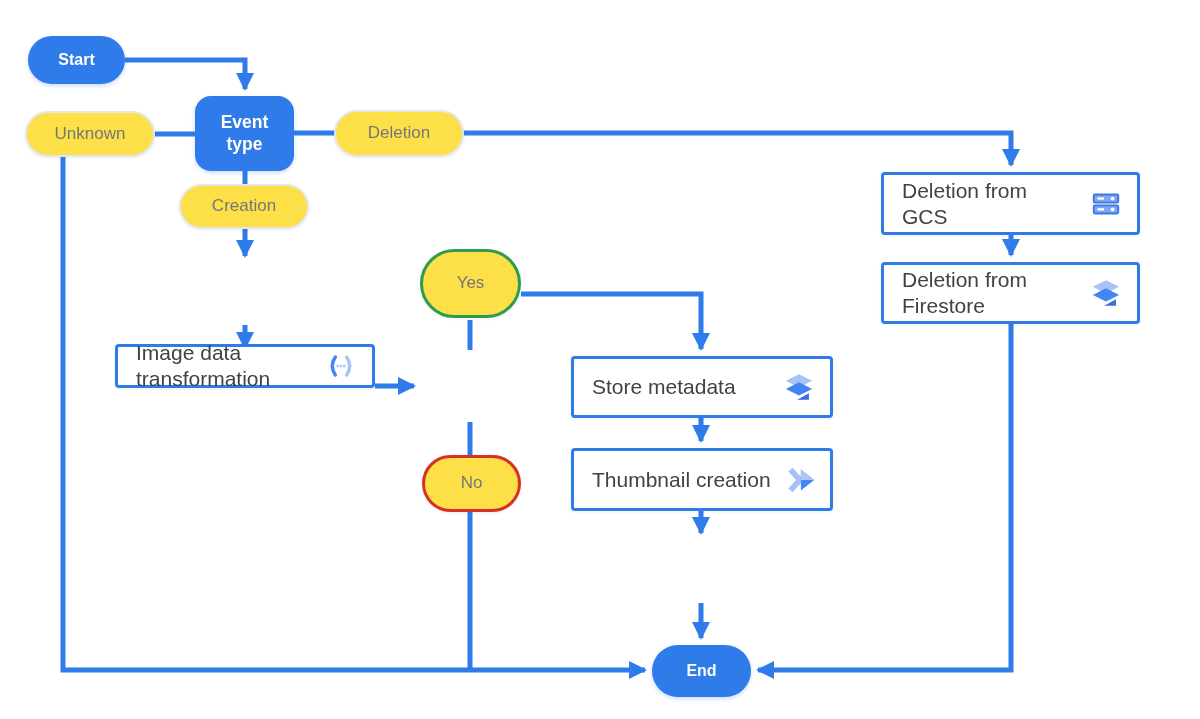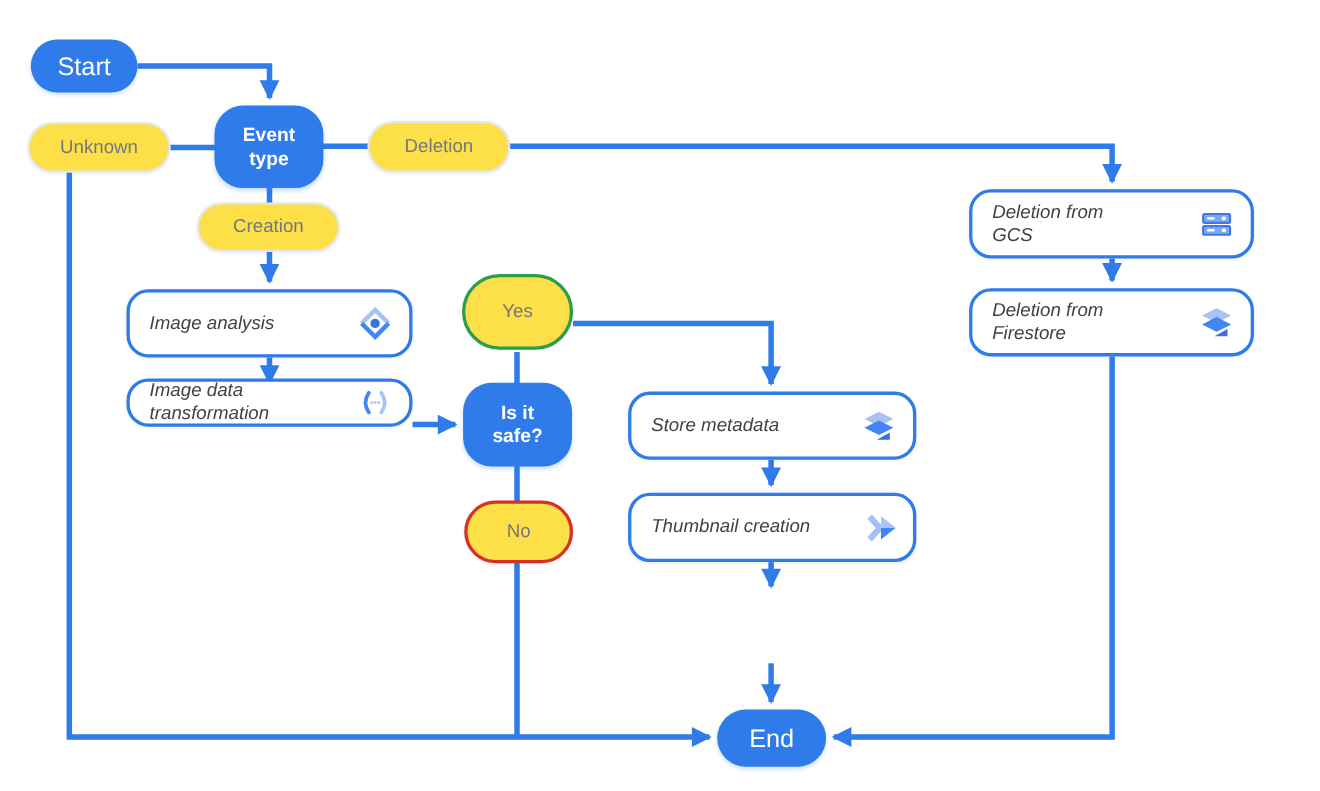--- a/index.html
+++ b/index.html
@@ -18,32 +18,31 @@
   .canvas{
     position:relative;width:1200px;height:719px;background:#fff;overflow:hidden;
   }
   .connectors{position:absolute;left:0;top:0;z-index:1}
   .node{
     position:absolute;z-index:2;display:flex;align-items:center;justify-content:center;
     white-space:pre-line;line-height:1.22;
   }
   .pill{border-radius:999px;background:#fde047;border:2px solid var(--pill-border);
     color:var(--label-gray);font-size:17px;box-shadow:0 1px 3px rgba(60,64,67,.10);}
-  .pill.blue{background:var(--blue);border:none;color:#fff;font-weight:normal;font-size:23px;
+  .pill.blue{background:var(--blue);border:none;color:#fff;font-weight:bold;font-size:16px;
     box-shadow:0 2px 4px rgba(46,123,233,.25);align-items:center;}
   .pill.green{border:3.5px solid var(--green);}
   .pill.red{border:3.5px solid var(--red);text-align:right;}
-  .bluebox{background:var(--blue);border-radius:26px;color:#fff;font-weight:bold;
+  .bluebox{background:var(--blue);border-radius:16px;color:#fff;font-weight:bold;
     font-size:17.5px;text-align:center;box-shadow:0 2px 4px rgba(46,123,233,.25);}
   .wbox{
-    background:#fff;border:3px solid var(--blue);border-radius:20px;
+    background:#fff;border:3px solid var(--blue);border-radius:4px;
     justify-content:flex-start;padding:0 14px 0 18px;
-    color:var(--label-dark);font-size:17px;text-align:left;
+    color:var(--label-dark);font-size:21px;text-align:left;
     box-shadow:0 1px 3px rgba(60,64,67,.08);
-    font-style:italic;
   }
   .wbox .wlabel{flex:1 1 auto}
   .wbox .icon{flex:0 0 auto;margin-left:8px;display:flex;align-items:center}
 </style>
 </head>
 <body>
 
 <div class="canvas">
 
   <svg class="connectors" width="1200" height="719" viewBox="0 0 1200 719">
@@ -86,49 +85,35 @@
   </div>
 
   <div class="node pill" style="left:334px;top:110px;width:130px;height:47px">
     <span>Deletion</span>
   </div>
 
   <div class="node pill" style="left:179px;top:184px;width:130px;height:45px">
     <span>Creation</span>
   </div>
 
-  <div class="node wbox" style="left:115px;top:263px;width:260px;height:62px">
-    <span class="wlabel">Image analysis</span>
-    <span class="icon">
-      <svg viewBox="0 0 36 36" width="34" height="34">
-        <polyline points="5,18 18,5 31,18" fill="none" stroke="#a7c3f5" stroke-width="4.2"></polyline>
-        <polyline points="31,18 18,31 5,18" fill="none" stroke="#4285f4" stroke-width="4.2"></polyline>
-        <circle cx="18" cy="18" r="4.5" fill="#3574e3"></circle>
-      </svg>
-    </span>
-  </div>
 
   <div class="node wbox" style="left:115px;top:344px;width:260px;height:44px">
     <span class="wlabel">Image data
 transformation</span>
     <span class="icon">
       <svg viewBox="0 0 36 36" width="34" height="34">
         <path d="M12,8.5 Q5.5,18 12,27.5" fill="none" stroke="#4285f4" stroke-width="3.6" stroke-linecap="round"></path>
         <path d="M24,8.5 Q30.5,18 24,27.5" fill="none" stroke="#a7c3f5" stroke-width="3.6" stroke-linecap="round"></path>
         <circle cx="14.5" cy="18" r="1.6" fill="#b9cdf7"></circle>
         <circle cx="18" cy="18" r="1.6" fill="#b9cdf7"></circle>
         <circle cx="21.5" cy="18" r="1.6" fill="#b9cdf7"></circle>
       </svg>
     </span>
   </div>
 
-  <div class="node bluebox" style="left:421px;top:348px;width:99px;height:76px">
-    <span>Is it
-safe?</span>
-  </div>
 
   <div class="node pill green" style="left:420px;top:249px;width:101px;height:69px">
     <span>Yes</span>
   </div>
 
   <div class="node pill red" style="left:422px;top:455px;width:99px;height:57px">
     <span>No</span>
   </div>
 
   <div class="node wbox" style="left:571px;top:448px;width:262px;height:63px">

